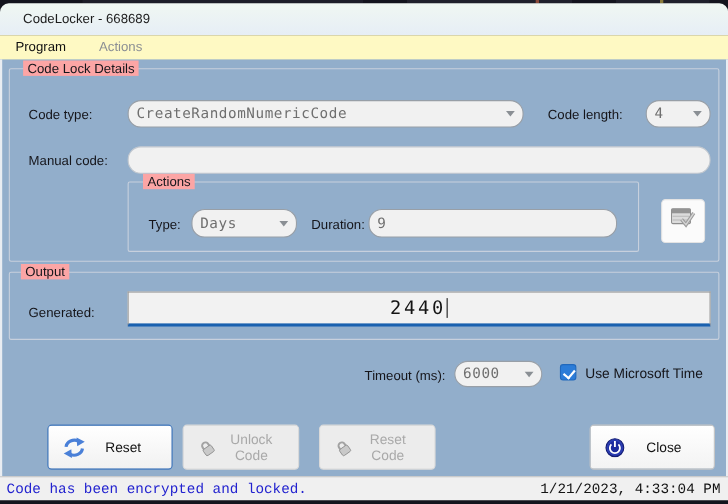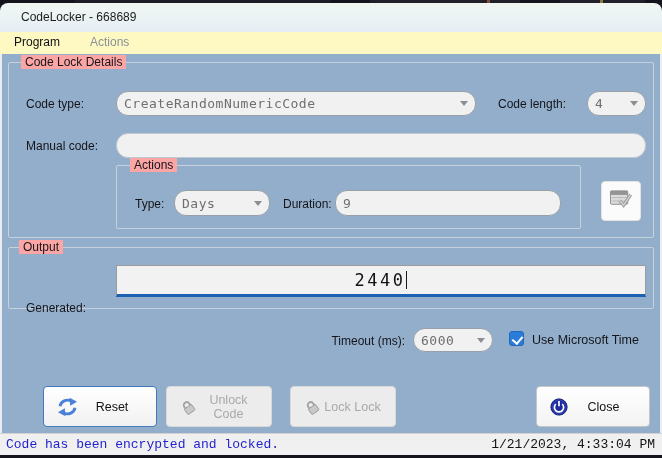--- a/index.html
+++ b/index.html
@@ -167,21 +167,21 @@
           <line x1="2.5" y1="13.5" x2="18.5" y2="13.5" stroke="#b8b8b8"></line>
           <path d="M11 13 l4.2 5 7.4-11" fill="none" stroke="#9d9d9d" stroke-width="3.4"></path>
           <path d="M11 13 l4.2 5 7.4-11" fill="none" stroke="#d6d6d6" stroke-width="1.3"></path>
         </svg>
       </span>
     </div>
   </div>
 
   <div class="group" style="left:8px;top:247px;width:646px;height:62px;">
     <div class="legend" style="left:10px;">Output</div>
-    <div class="lbl" style="left:17px;top:29px;margin-top:24px;">Generated:</div>
+    <div class="lbl" style="left:17px;top:29px;">Generated:</div>
     <div class="gen-field" style="left:107px;top:17px;width:530px;height:32px;">
       <span class="gen-val">2440</span>
       <span class="caret"></span>
     </div>
   </div>
 
   <div class="lbl" style="left:300px;top:334px;width:105px;text-align:right;">Timeout (ms):</div>
   <div class="combo" style="left:413px;top:328px;width:80px;height:24px;">
     <span class="mono-val">6000</span>
     <span class="arrow-down"></span>
@@ -211,21 +211,21 @@
     <span class="btn-label">Unlock Code</span>
   </div>
 
   <div class="btn btn-disabled" style="left:290px;top:386px;width:106px;">
     <span class="icon tilt">
       <svg width="16" height="16" viewBox="0 0 16 16">
         <path d="M5 8 V5.8 a3 3 0 0 1 6 0 V8" fill="none" stroke="#a2a2a2" stroke-width="1.8"></path>
         <rect x="3.6" y="7.6" width="8.8" height="6.8" rx="1.4" fill="#c9c9c9" stroke="#909090" stroke-width="0.8"></rect>
       </svg>
     </span>
-    <span class="btn-label">Lock Lock</span>
+    <span class="btn-label">Reset Code</span>
   </div>
 
   <div class="btn btn-normal" style="left:536px;top:386px;width:114px;">
     <span class="icon">
       <svg width="18" height="18" viewBox="0 0 18 18">
         <circle cx="9" cy="9" r="8.1" fill="#2b3db3" stroke="#131c74" stroke-width="1"></circle>
         <circle cx="9" cy="9" r="6" fill="#1c2b9e"></circle>
         <path d="M5.8 6 a4.6 4.6 0 1 0 6.4 0" fill="none" stroke="#fff" stroke-width="1.7"></path>
         <line x1="9" y1="2.9" x2="9" y2="8.3" stroke="#fff" stroke-width="1.7"></line>
       </svg>

